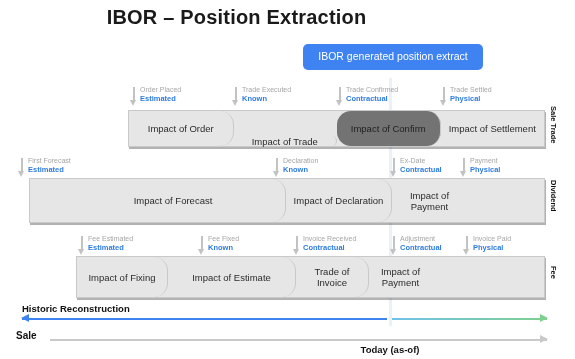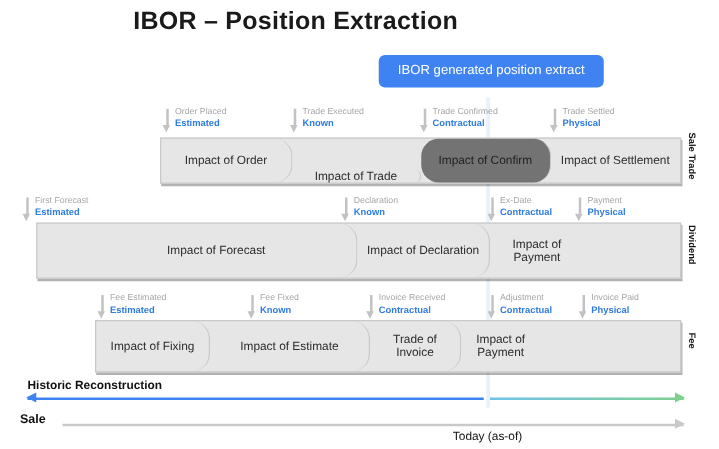--- a/index.html
+++ b/index.html
@@ -195,21 +195,21 @@
     font-size: 10px;
     font-weight: bold;
     color: #111111;
   }
   .today-word {
     position: absolute;
     left: 330px; top: 344px;
     width: 120px;
     text-align: center;
     font-size: 9.5px;
-    font-weight: normal;
+    font-weight: bold;
     color: #111111;
   }
 </style>
 </head>
 <body>
 
 <div id="stage">
 
   <div class="title">IBOR – Position Extraction</div>
 

